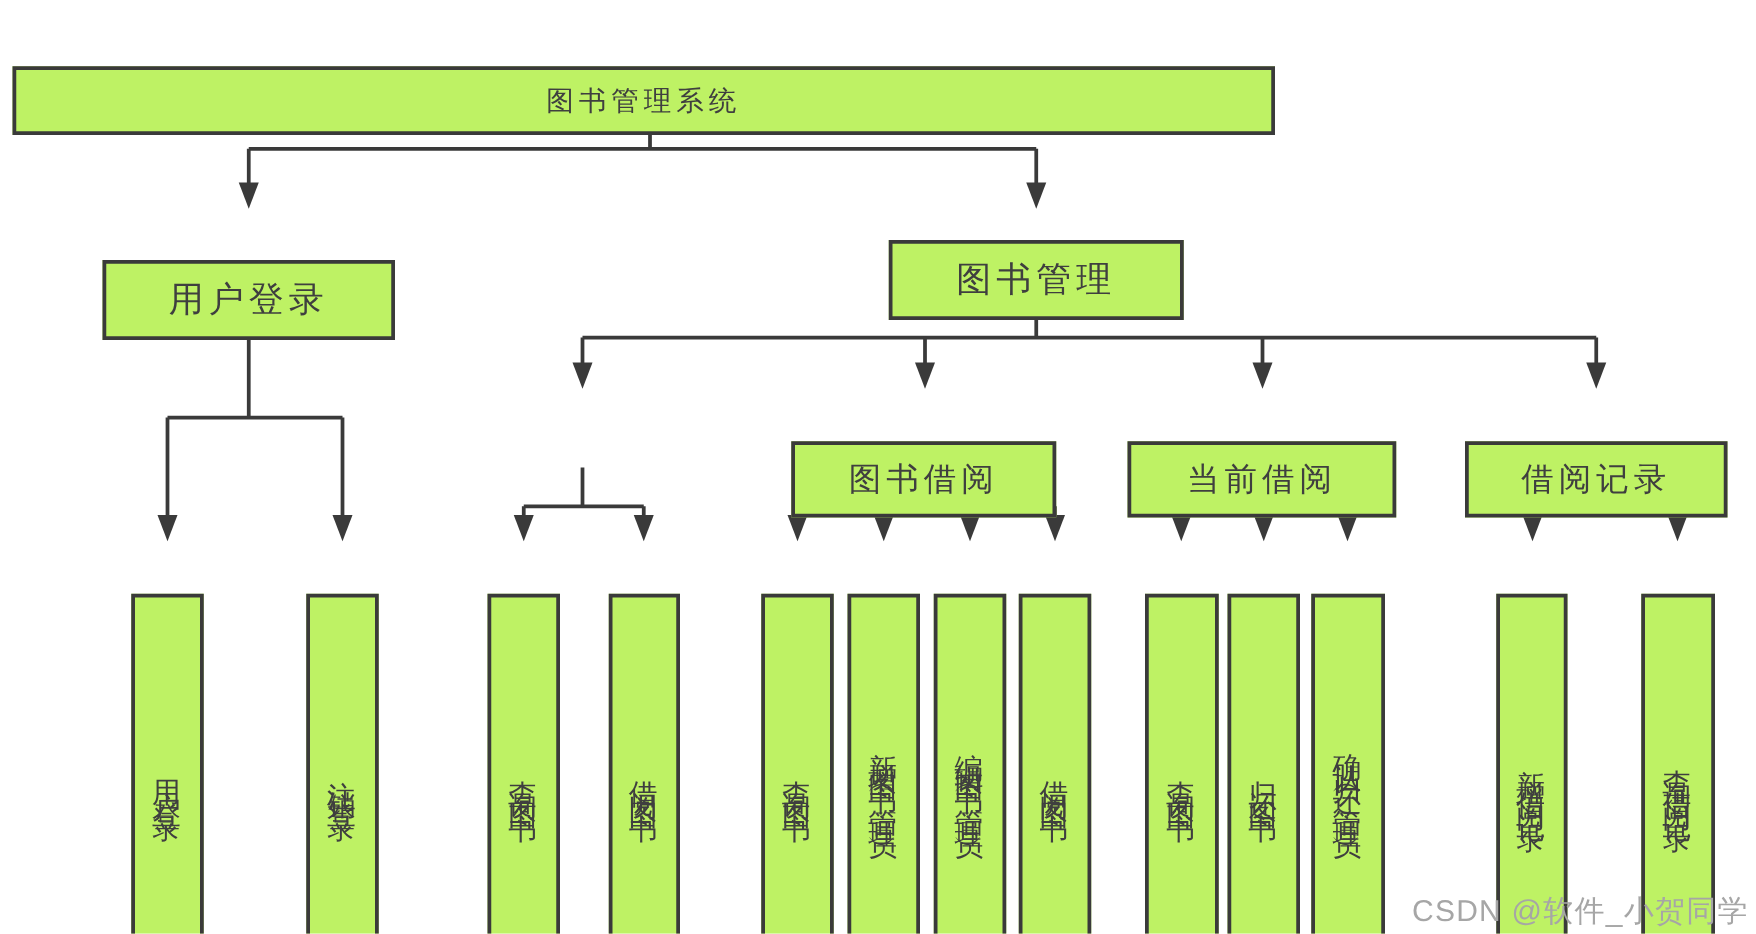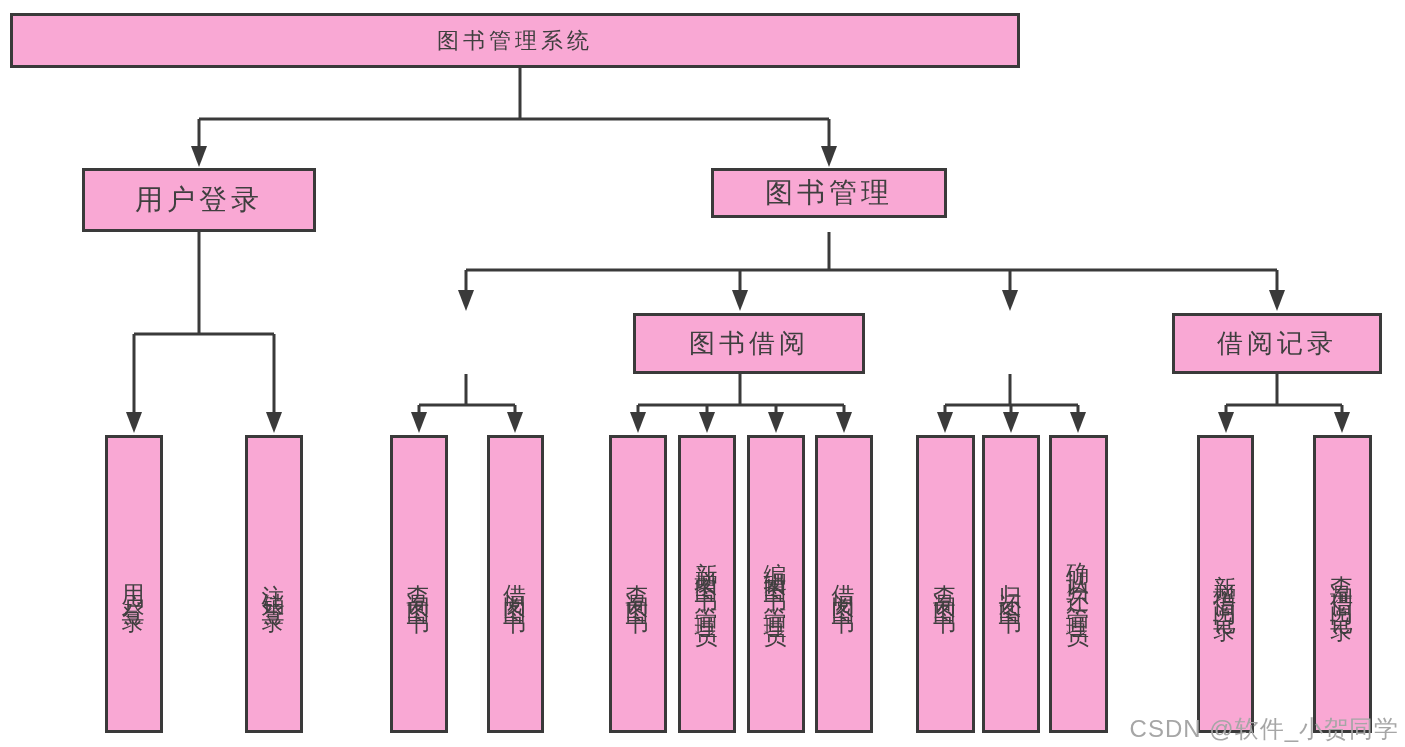--- a/index.html
+++ b/index.html
@@ -6,23 +6,23 @@
   .canvas {
     position:relative; width:1405px; height:747px;
     background:var(--background,#ffffff); overflow:hidden;
     color:var(--text,#3f3f3f);
   }
   svg.connectors { position:absolute; left:0; top:0; width:1405px; height:747px; z-index:1; }
   .connectors path { stroke:var(--line,#3a3a3a); stroke-width:3; fill:none; }
   .connectors polygon { fill:var(--line,#3a3a3a); stroke:none; }
   .node {
     position:absolute; box-sizing:border-box; z-index:2;
-    border:3px solid var(--line,#3a3a3a); background:#f9a8d4;
+    border:3px solid var(--line,#3a3a3a); background:#bef264;
     display:flex; align-items:center; justify-content:center;
-    text-align:center; white-space:nowrap;
+    text-align:center; white-space:nowrap;margin-top:40px;
   }
   .h1 { font-size:22px; letter-spacing:4px; }
   .h2 { font-size:28px; letter-spacing:4px; }
   .h3 { font-size:26px; letter-spacing:4px; }
   .v  { writing-mode:vertical-rl; text-orientation:mixed; font-size:23px; letter-spacing:9px; white-space:normal; }
   .watermark {
     position:absolute; right:6px; bottom:2px; z-index:5;
     font-size:24px; letter-spacing:1px; color:var(--watermark,#a6a6a6);margin-left:24px;
   }
 </style>
@@ -63,23 +63,24 @@
     <polygon points="1070,412 1086,412 1078,433"></polygon>
 
     <path d="M1277,374 V405 M1226,405 H1342 M1226,405 V414 M1342,405 V414"></path>
     <polygon points="1218,412 1234,412 1226,433"></polygon>
     <polygon points="1334,412 1350,412 1342,433"></polygon>
   </svg>
 
   <div class="node h1" style="left:10px; top:13px; width:1010px; height:55px;">图书管理系统</div>
 
   <div class="node h2" style="left:82px; top:168px; width:234px; height:64px;">用户登录</div>
-  <div class="node h2" style="left:711px; top:168px; width:236px; height:50px;">图书管理</div>
+  <div class="node h2" style="left:711px; top:152px; width:236px; height:64px;">图书管理</div>
 
-  <div class="node h3" style="left:633px; top:313px; width:232px; height:61px;">图书借阅</div>
+  <div class="node h3" style="left:633px; top:313px; width:212px; height:61px;">图书借阅</div>
+  <div class="node h3" style="left:902px; top:313px; width:215px; height:61px;">当前借阅</div>
   <div class="node h3" style="left:1172px; top:313px; width:210px; height:61px;">借阅记录</div>
 
   <div class="node v" style="left:105px; top:435px; width:58px; height:298px;">用户登录</div>
   <div class="node v" style="left:245px; top:435px; width:58px; height:298px;">注销登录</div>
 
   <div class="node v" style="left:390px; top:435px; width:58px; height:298px;">查询图书</div>
   <div class="node v" style="left:487px; top:435px; width:57px; height:298px;">借阅图书</div>
 
   <div class="node v" style="left:609px; top:435px; width:58px; height:298px;">查询图书</div>
   <div class="node v" style="left:678px; top:435px; width:58px; height:298px;">新增图书（管理员）</div>

